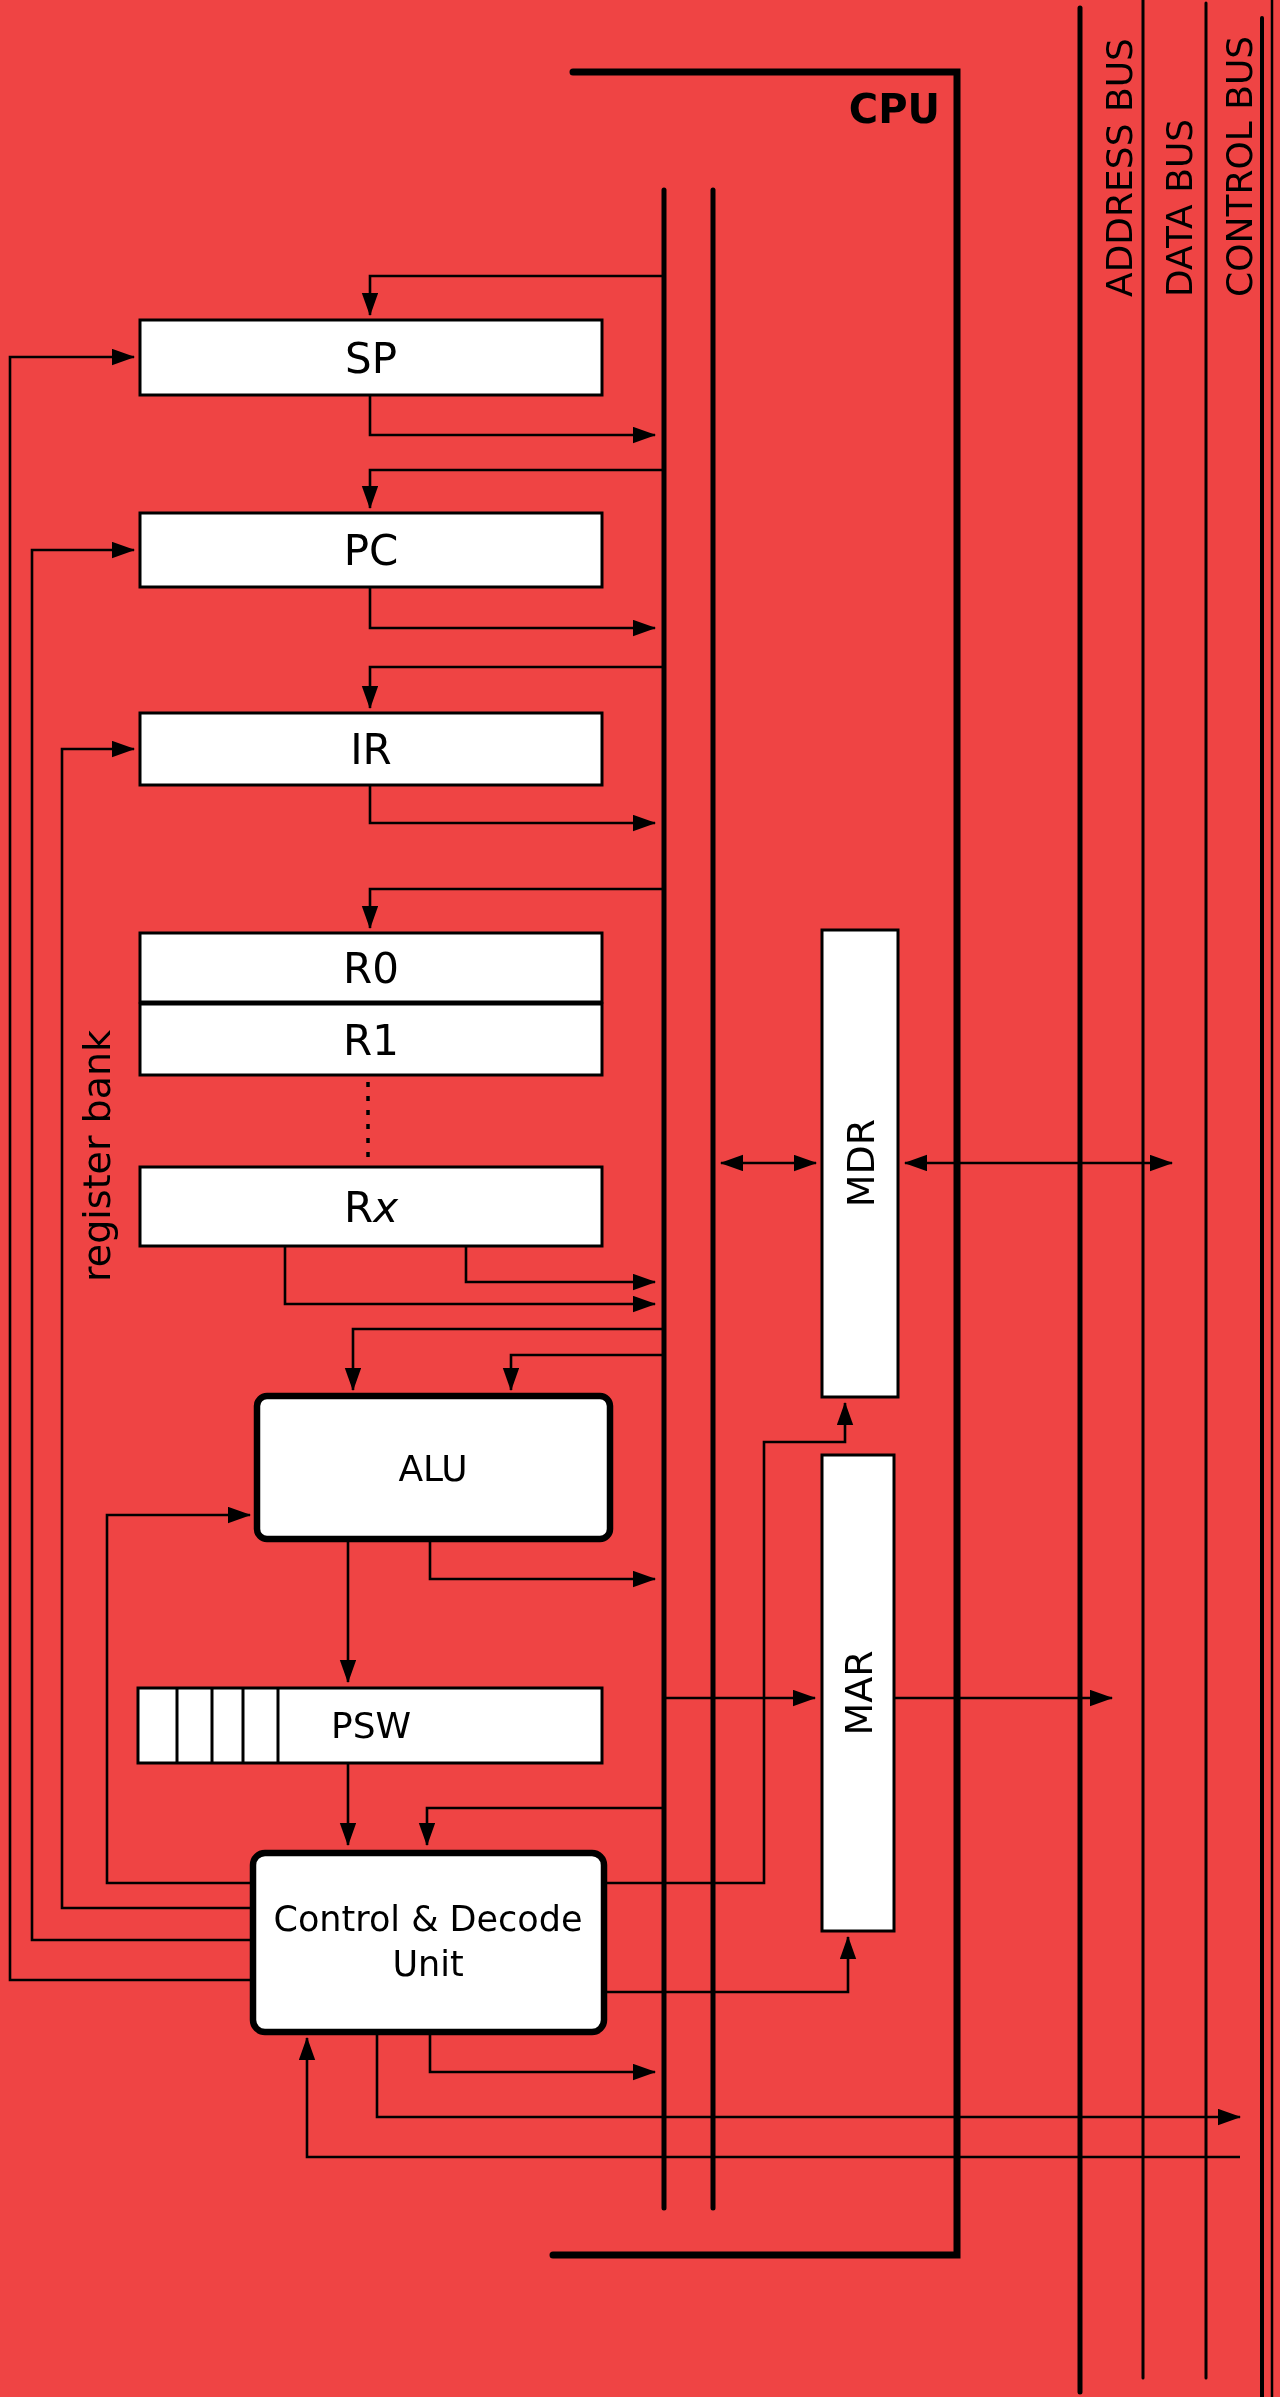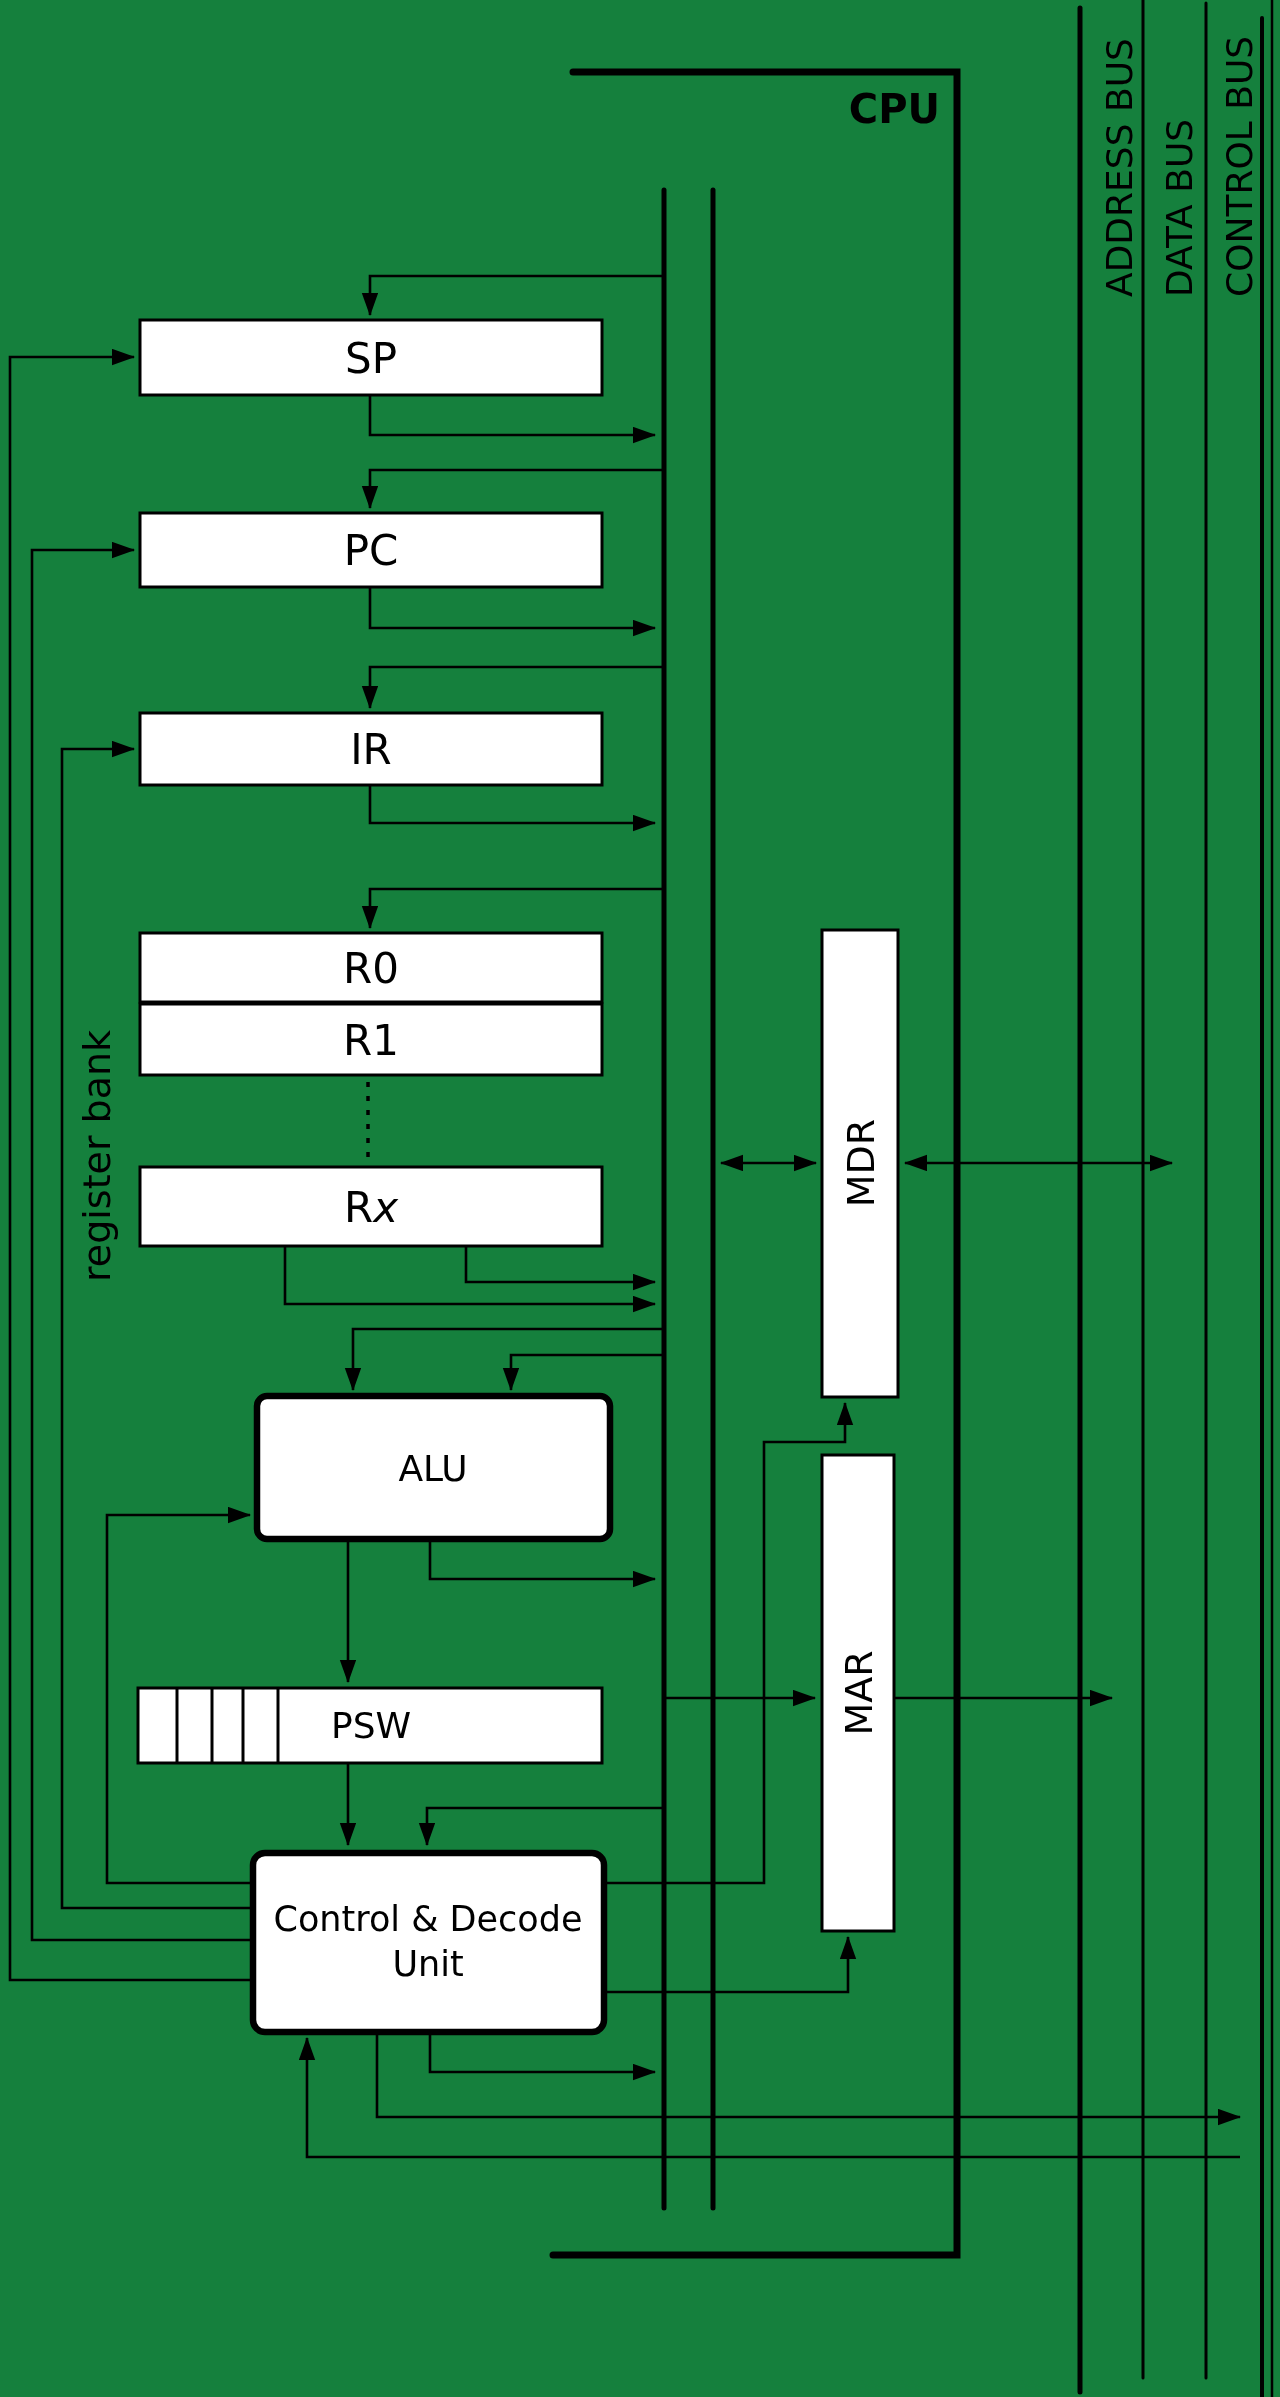--- a/index.html
+++ b/index.html
@@ -3,21 +3,21 @@
 <meta charset="utf-8">
 <style>
   html, body {
     margin: 0;
     padding: 0;
     background: #ffffff;
   }
   .page {
     width: 1280px;
     height: 2397px;
-    background: #15803d;
+    background: #ef4444;
     position: relative;
     font-family: "DejaVu Sans", "Liberation Sans", sans-serif;
   }
   svg { display: block; }
   .box {
     fill: #ffffff;
     stroke: #000000;
     stroke-width: 3;
   }
   .thickbox {

